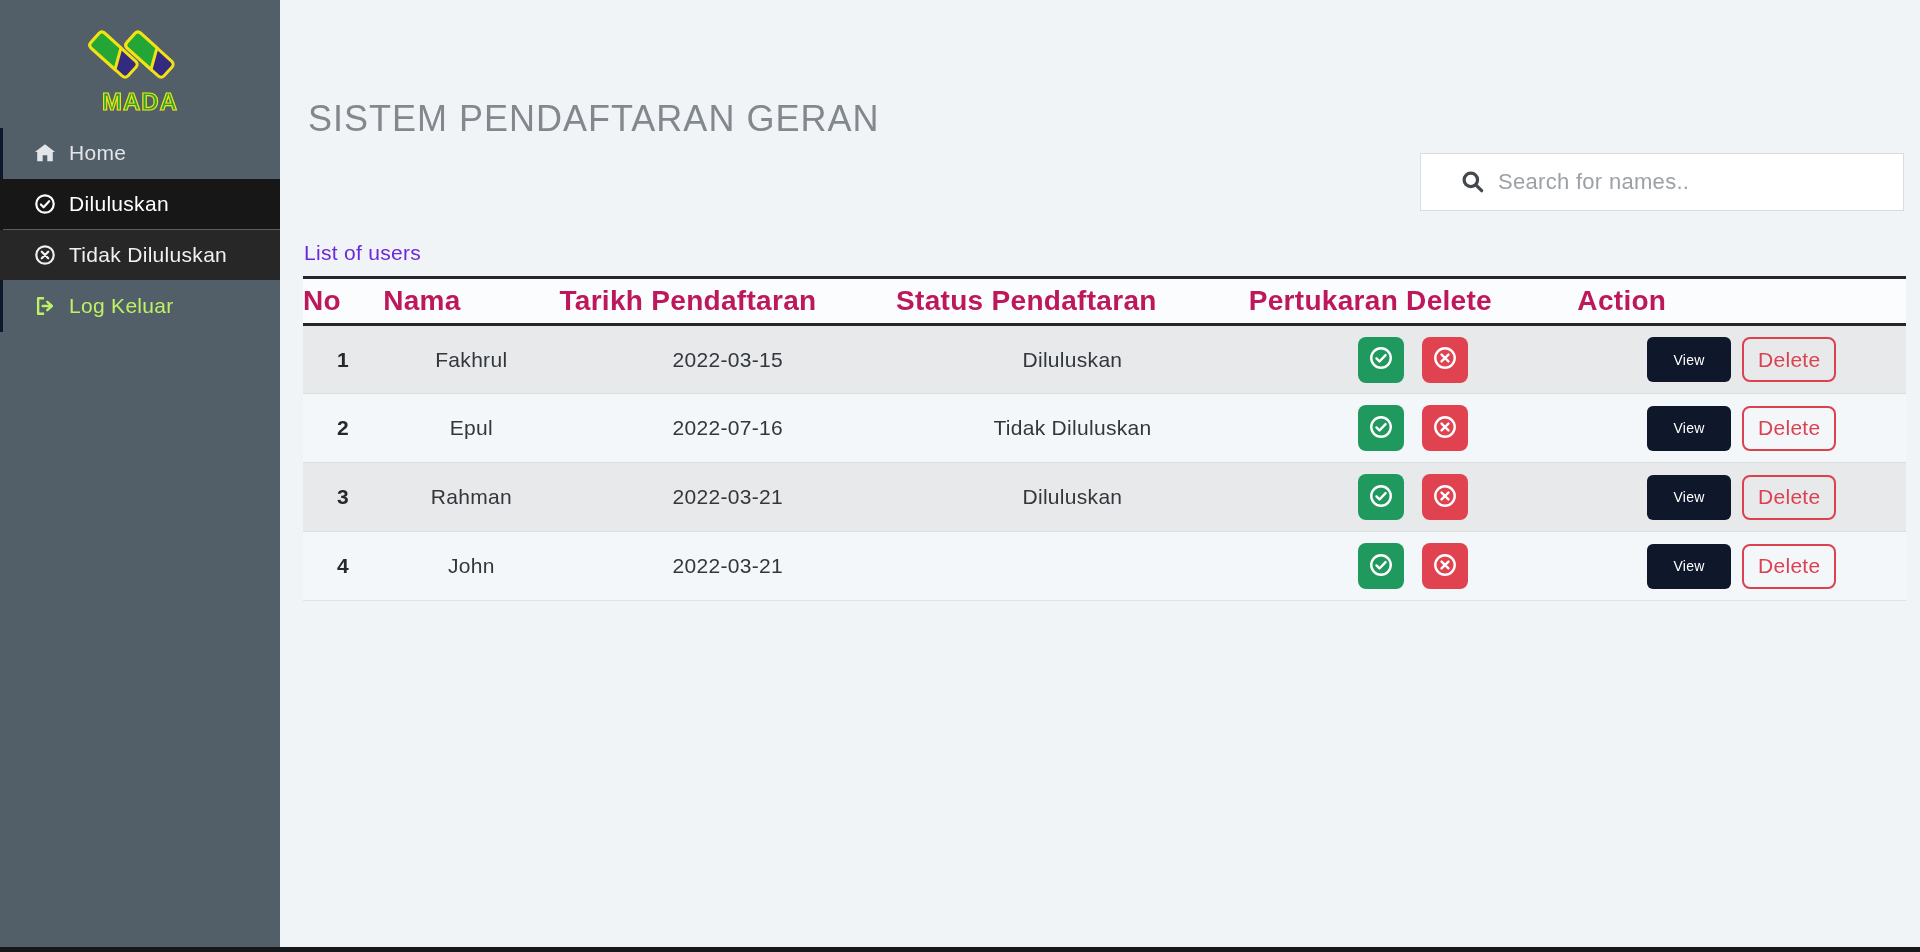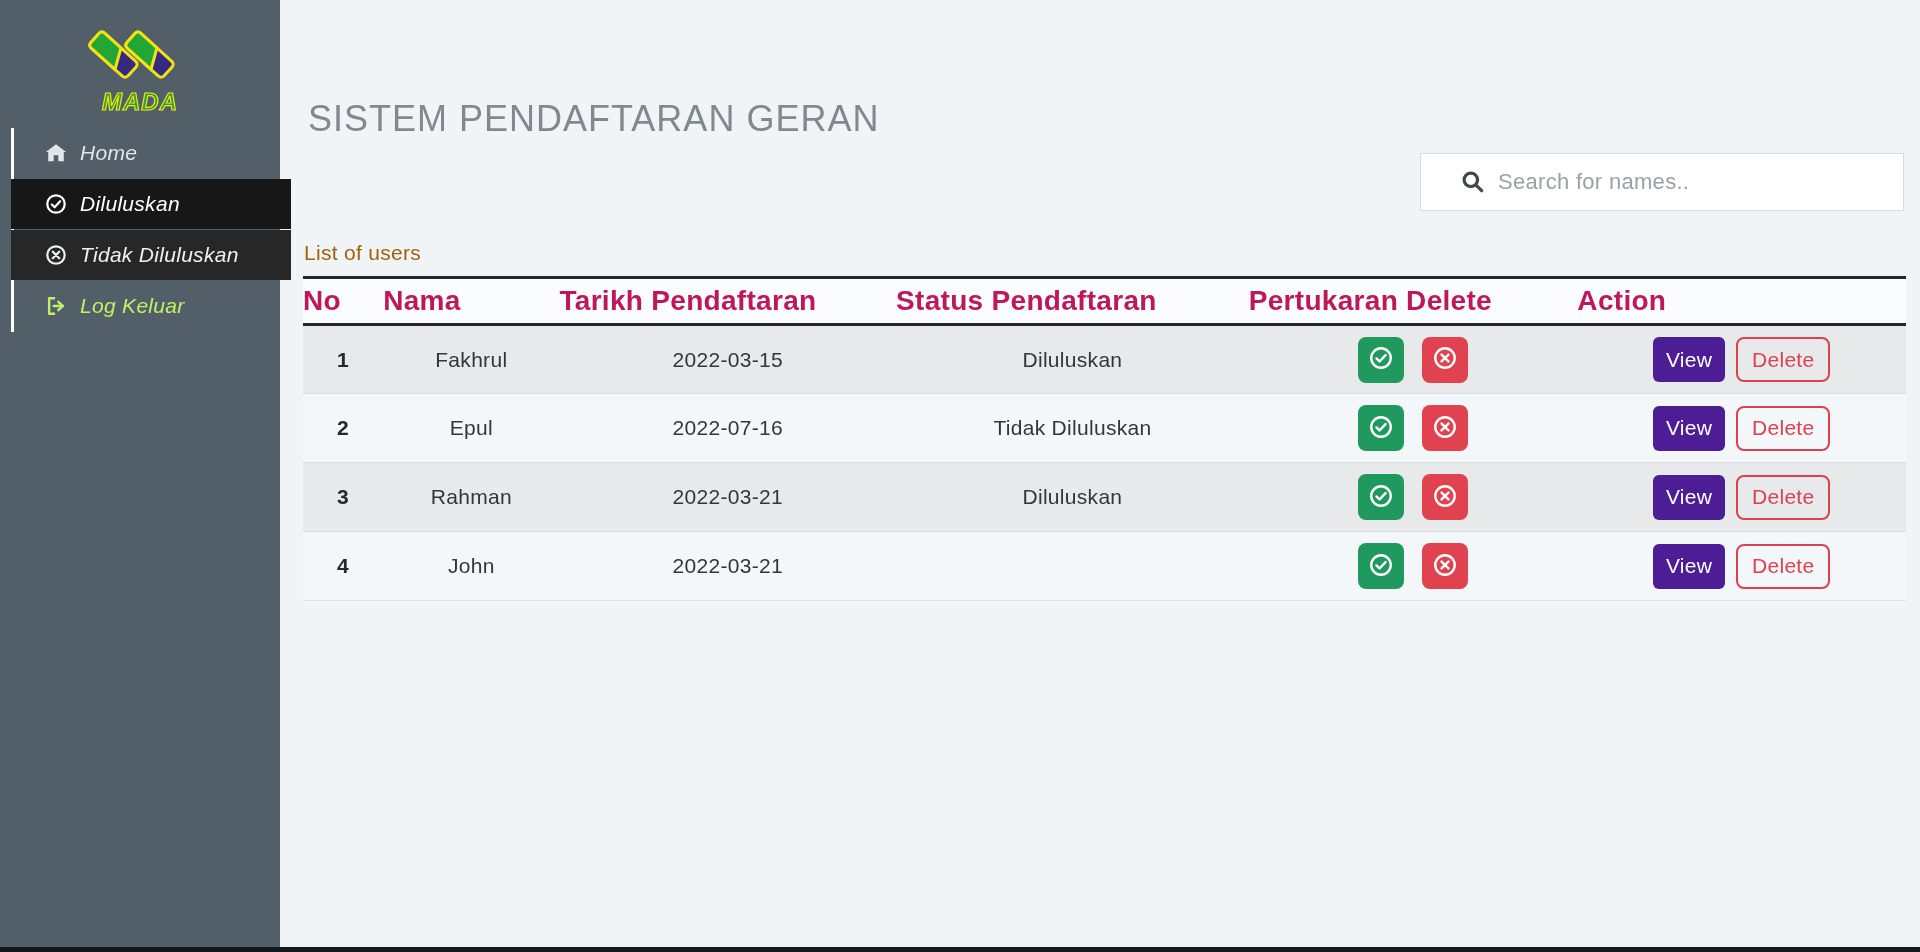--- a/index.html
+++ b/index.html
@@ -1,45 +1,45 @@
 <!DOCTYPE html>
 <html><head>
 <meta charset="utf-8">
 <style>
   * { margin:0; padding:0; box-sizing:border-box; }
   html,body { width:1920px; height:952px; overflow:hidden;
     font-family:"Liberation Sans", sans-serif; background:#f0f4f6; }
 
   
   .sidebar { position:absolute; left:0; top:0; width:280px; height:952px;
-    background:#525e68; z-index:2;font-style:italic; }
+    background:#525e68; z-index:2; }
   .logo-wrap { width:100%; padding-top:22px; display:flex; justify-content:center; }
-  .nav-menu { position:absolute; top:128px; left:11px; width:100%;
-    border-left:3px solid #ffffff; list-style:none; }
+  .nav-menu { position:absolute; top:128px; left:0; width:100%;
+    border-left:3px solid #0f172a; list-style:none; }
   .nav-item { height:50px; display:flex; align-items:center; padding-left:31px;
     color:#e2e6e8; font-size:21px; letter-spacing:.3px; cursor:pointer; margin-bottom:1px; }
   .nav-item .nav-icon { width:22px; height:22px; margin-right:13px; flex:0 0 22px;
     display:inline-flex; align-items:center; justify-content:center; }
   .nav-item.active { background:#171717; margin-left:-3px; padding-left:34px; color:#ffffff; }
   .nav-item.semi { background:#272727; margin-left:-3px; padding-left:34px; color:#eef0f1; }
   .nav-item.muted { color:#bef264; }
   .nav-icon svg { display:block; }
 
   
   .main { position:absolute; left:293px; top:0; right:0; height:952px; background:#f0f4f6; }
   .page-title { position:absolute; left:15px; top:98px; font-size:36px; font-weight:500;
     color:#82888e; letter-spacing:1px; }
   .search-wrap { position:absolute; top:153px; right:16px; width:484px; height:58px;
     background:#ffffff; border:1px solid #d8dcdf; display:flex; align-items:center;padding-left:22px; }
   .search-icon { margin:0 12px 0 17px; display:inline-flex; }
   .search-input { border:none; outline:none; flex:1; height:100%; font-size:22px;
     color:#3c4146; background:transparent; font-family:"Liberation Sans", sans-serif; letter-spacing:.3px;}
   .search-input::placeholder { color:#9aa1a7; }
 
-  .list-label { position:absolute; left:11px; top:241px; font-size:21px; color:#a16207;
+  .list-label { position:absolute; left:11px; top:241px; font-size:21px; color:#6d28d9;
     letter-spacing:.3px; }
 
   .table-wrap { position:absolute; left:10px; right:14px; top:276px; }
   table { width:100%; border-collapse:collapse; }
   thead tr { background:#fbfcfd; border-top:3px solid #24272b; border-bottom:3px solid #24272b; }
   thead th { height:47px; font-size:28px; font-weight:bold; color:#be185d;
     text-align:left; letter-spacing:.3px; }
   tbody tr { height:69px; }
   tbody tr:nth-child(odd) { background:#e8e9eb; }
   tbody tr:nth-child(even) { background:#f4f7f9; }
@@ -47,22 +47,22 @@
   tbody tr:last-child { border-bottom:1px solid #dde1e8; }
   tbody td { text-align:center; font-size:21px; color:#32373c; letter-spacing:.3px; }
   td.cell-no { font-weight:bold; color:#24292d; }
 
   .status-btn { width:46px; height:46px; border:none; border-radius:8px; cursor:pointer;
     display:inline-flex; align-items:center; justify-content:center; vertical-align:middle;
     margin:0 6px; }
   .status-btn.approve { background:#20995f; }
   .status-btn.reject  { background:#e04250; }
 
-  .view-btn { width:72px; height:45px; background:#4c1d95; color:#ffffff; border:none;
-    border-radius:6px; font-size:21px; cursor:pointer; vertical-align:middle;
+  .view-btn { width:84px; height:45px; background:#0f172a; color:#ffffff; border:none;
+    border-radius:6px; font-size:14px; cursor:pointer; vertical-align:middle;
     font-family:"Liberation Sans", sans-serif; letter-spacing:.3px; }
   .delete-btn { width:94px; height:45px; background:transparent; color:#dc4150;
     border:2px solid #dc4150; border-radius:8px; font-size:21px; cursor:pointer;
     vertical-align:middle; margin-left:5px; font-family:"Liberation Sans", sans-serif; letter-spacing:.3px;}
 
   .bottom-bar { position:absolute; left:0; bottom:0; width:1920px; height:5px;
     background:#17181a; z-index:5; }
 </style>
 </head>
 <body>

